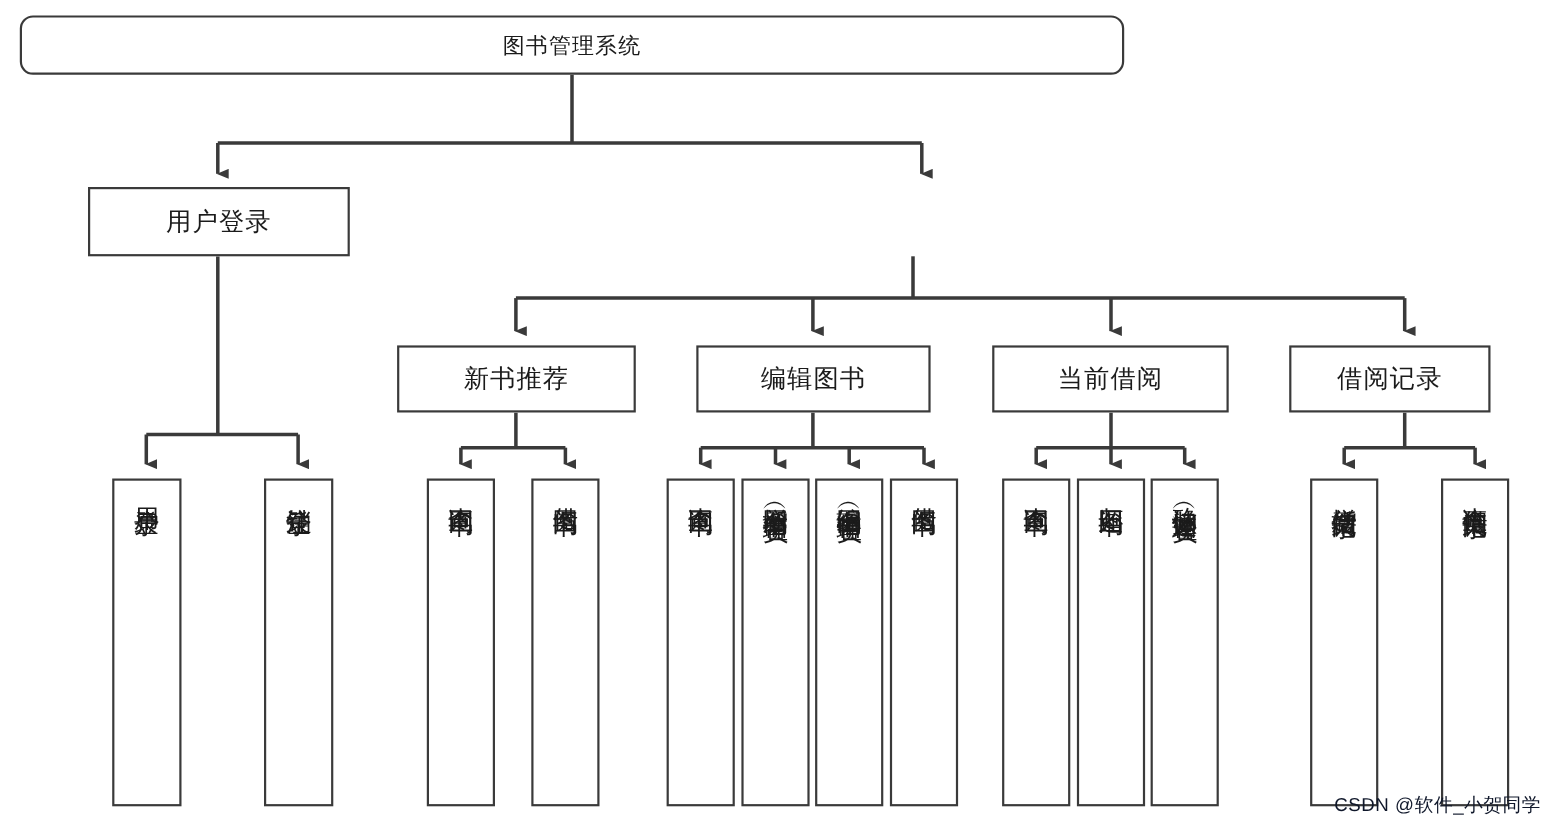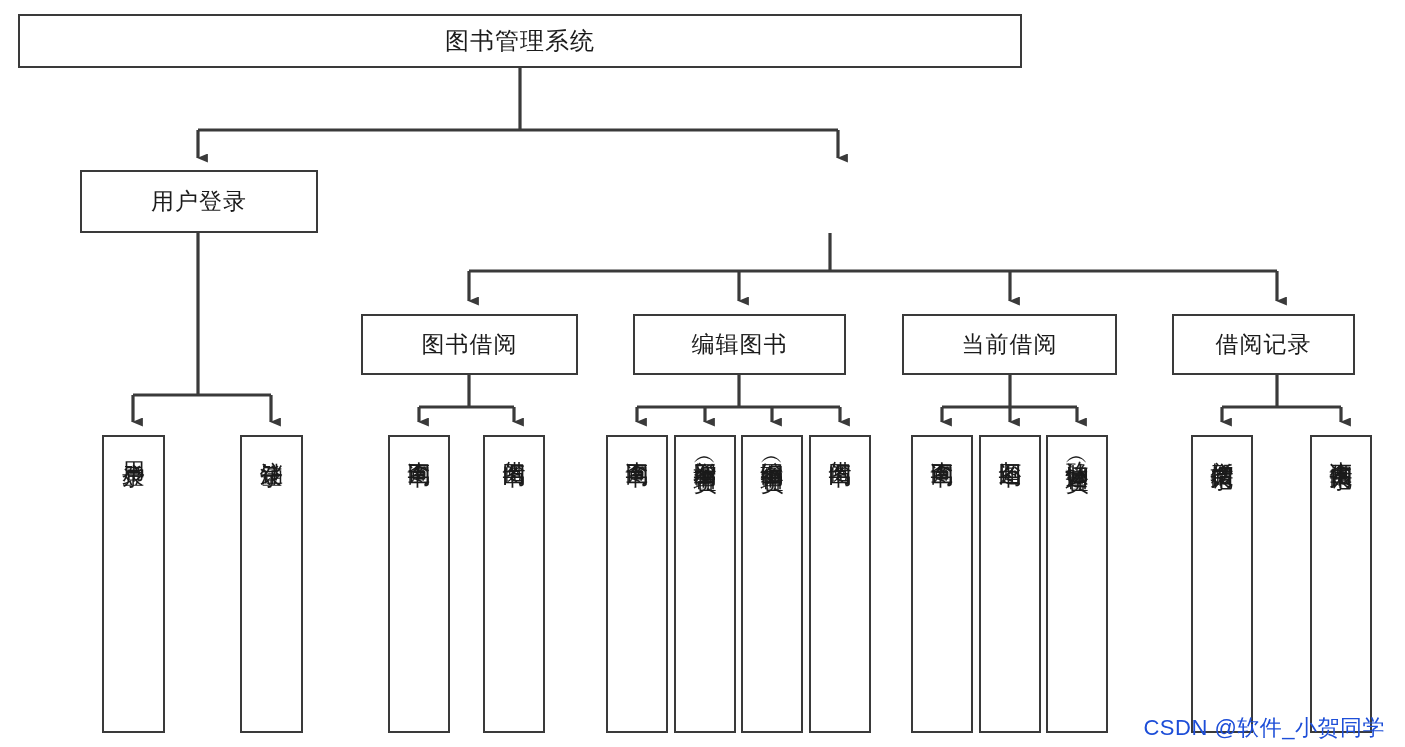--- a/index.html
+++ b/index.html
@@ -34,45 +34,46 @@
     display: flex;
     align-items: center;
     justify-content: center;
     color: #1b1b1b;
   }
   .node.horiz {
     font-size: 23px;
     letter-spacing: 1px;
   }
   .node.root {
-    font-size: 24px;
+    font-size: 20px;
+    border-radius: 12px;
   }
   .node.vert {
     align-items: flex-start;
     justify-content: center;
     padding-top: 6px;
   }
   .vlabel {
     writing-mode: vertical-rl;
     text-orientation: upright;
     font-size: 23px;
     line-height: 1.08;
     letter-spacing: 1.5px;
     white-space: nowrap;
     display: block;
   }
   .hlabel {
     white-space: nowrap;
   }
   #watermark {
     position: absolute;
-    right: 20px;
+    right: 4px;
     bottom: 4px;
-    font-size: 22px;
-    color: #1d4ed8;
+    font-size: 17px;
+    color: #0f172a;
     letter-spacing: 0.5px;
     white-space: nowrap;
     user-select: none;
   }
 </style>
 </head>
 <body>
 
 <div id="canvas">
 
@@ -129,21 +130,21 @@
   <div class="node horiz root" style="left:18px; top:14px; width:1004px; height:54px;">
     <span class="hlabel">图书管理系统</span>
   </div>
 
   <div class="node horiz" style="left:80px; top:170px; width:238px; height:63px;">
     <span class="hlabel">用户登录</span>
   </div>
 
 
   <div class="node horiz" style="left:361px; top:314px; width:217px; height:61px;">
-    <span class="hlabel">图书借阅</span>
+    <span class="hlabel">新书推荐</span>
   </div>
 
   <div class="node horiz" style="left:633px; top:314px; width:213px; height:61px;">
     <span class="hlabel">编辑图书</span>
   </div>
 
   <div class="node horiz" style="left:902px; top:314px; width:215px; height:61px;text-align:right;">
     <span class="hlabel">当前借阅</span>
   </div>
 

